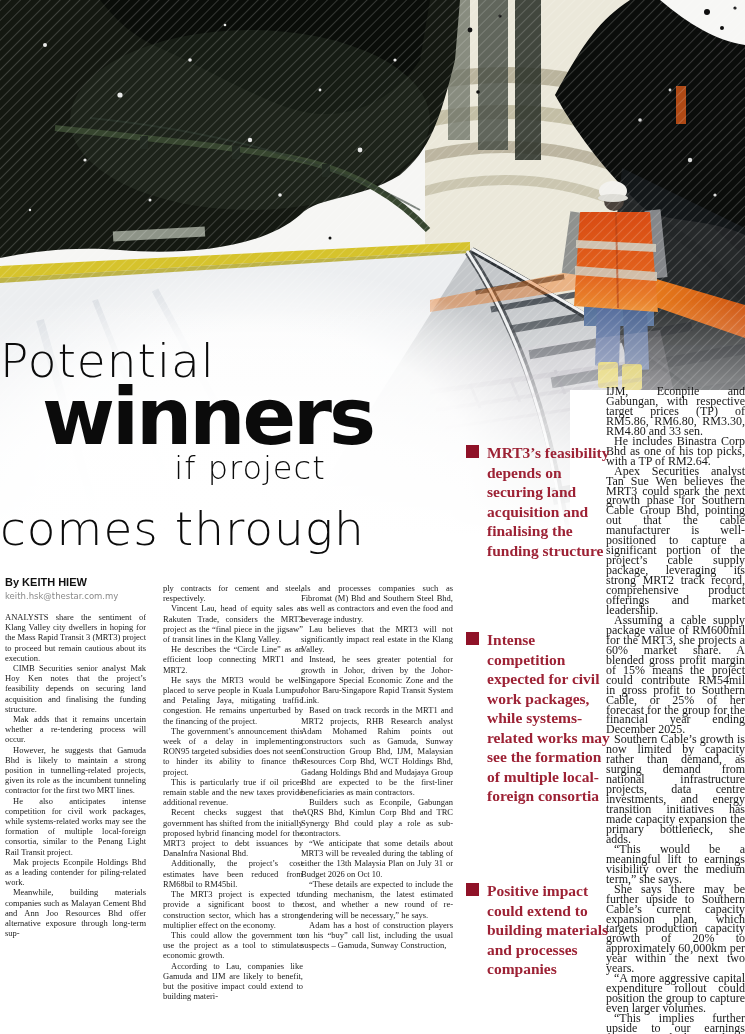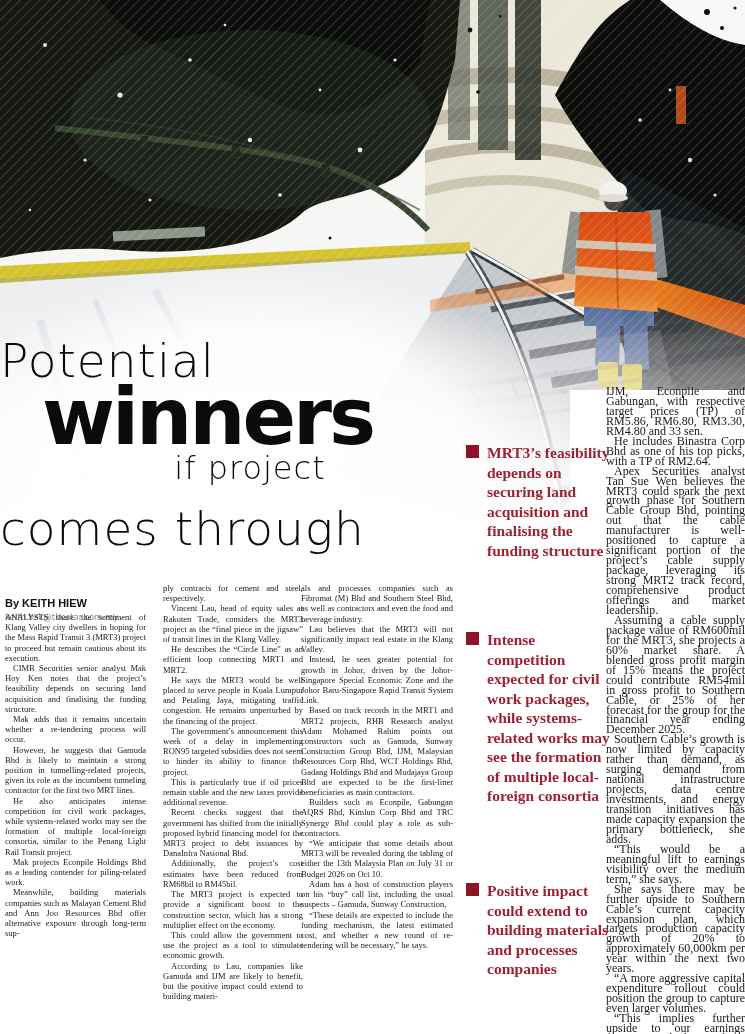--- a/index.html
+++ b/index.html
@@ -14,21 +14,21 @@
   
   .hl-line{position:absolute;color:var(--headline,#0b0b0b);line-height:1;white-space:nowrap;
            font-family:"DejaVu Sans","Liberation Sans",sans-serif;}
   .hl-thin{font-weight:300;letter-spacing:1px;}
   .hl1{top:337px;left:0;width:480px;text-align:left;font-size:47px;}
   .hl2{top:378px;left:0;width:415px;text-align:center;font-size:79px;font-weight:800;letter-spacing:-3px;}
   .hl3{top:452px;left:40px;width:420px;text-align:center;font-size:32px;}
   .hl4{top:505px;left:0;width:565px;text-align:left;font-size:47px;}
 
   
-  .byline{position:absolute;left:5px;top:597px;width:160px;}
+  .byline{position:absolute;left:5px;top:576px;width:160px;}
   .byline .author{font-family:"Liberation Sans",sans-serif;font-weight:700;font-size:11px;color:#111;}
   .byline .email{font-family:"DejaVu Sans",sans-serif;font-size:8.5px;color:var(--email-gray,#8a8a8a);margin-top:3px;}
 
   
   .col{position:absolute;overflow:hidden;color:var(--body-text,#191919);
        font-size:8.5px;line-height:10.2px;text-align:justify;}
   .col p{margin:0;}
   .col p:not(:first-child){text-indent:8px;}
   .col1{left:5px;  top:612px;width:141px;height:422px;}
   .col2{left:163px;top:583px;width:140px;height:451px;}
@@ -256,22 +256,22 @@
       <p>This could allow the government to use the project as a tool to stimulate economic growth.</p>
       <p>According to Lau, companies like Gamuda and IJM are likely to benefit, but the positive impact could extend to building materi-</p>
     </section>
   <section class="col col3">
       <p>als and processes companies such as Fibromat (M) Bhd and Southern Steel Bhd, as well as contractors and even the food and beverage industry.</p>
       <p>Lau believes that the MRT3 will not significantly impact real estate in the Klang Valley.</p>
       <p>Instead, he sees greater potential for growth in Johor, driven by the Johor-Singapore Special Economic Zone and the Johor Baru-Singapore Rapid Transit System Link.</p>
       <p>Based on track records in the MRT1 and MRT2 projects, RHB Research analyst Adam Mohamed Rahim points out constructors such as Gamuda, Sunway Construction Group Bhd, IJM, Malaysian Resources Corp Bhd, WCT Holdings Bhd, Gadang Holdings Bhd and Mudajaya Group Bhd are expected to be the first-liner beneficiaries as main contractors.</p>
       <p>Builders such as Econpile, Gabungan AQRS Bhd, Kimlun Corp Bhd and TRC Synergy Bhd could play a role as sub-contractors.</p>
       <p>“We anticipate that some details about MRT3 will be revealed during the tabling of either the 13th Malaysia Plan on July 31 or Budget 2026 on Oct 10.</p>
+      <p>“These details are expected to include the funding mechanism, the latest estimated cost, and whether a new round of re-tendering will be necessary,” he says.</p>
       <p>Adam has a host of construction players on his “buy” call list, including the usual suspects – Gamuda, Sunway Construction,</p>
-      <p>“These details are expected to include the funding mechanism, the latest estimated cost, and whether a new round of re-tendering will be necessary,” he says.</p>
     </section>
   <section class="col col4">
       <p>IJM, Econpile and Gabungan, with respective target prices (TP) of RM5.86, RM6.80, RM3.30, RM4.80 and 33 sen.</p>
       <p>He includes Binastra Corp Bhd as one of his top picks, with a TP of RM2.64.</p>
       <p>Apex Securities analyst Tan Sue Wen believes the MRT3 could spark the next growth phase for Southern Cable Group Bhd, pointing out that the cable manufacturer is well-positioned to capture a significant portion of the project’s cable supply package, leveraging its strong MRT2 track record, comprehensive product offerings and market leadership.</p>
       <p>Assuming a cable supply package value of RM600mil for the MRT3, she projects a 60% market share. A blended gross profit margin of 15% means the project could contribute RM54mil in gross profit to Southern Cable, or 25% of her forecast for the group for the financial year ending December 2025.</p>
       <p>Southern Cable’s growth is now limited by capacity rather than demand, as surging demand from national infrastructure projects, data centre investments, and energy transition initiatives has made capacity expansion the primary bottleneck, she adds.</p>
       <p>“This would be a meaningful lift to earnings visibility over the medium term,” she says.</p>
       <p>She says there may be further upside to Southern Cable’s current capacity expansion plan, which targets production capacity growth of 20% to approximately 60,000km per year within the next two years.</p>
       <p>“A more aggressive capital expenditure rollout could position the group to capture even larger volumes.</p>

